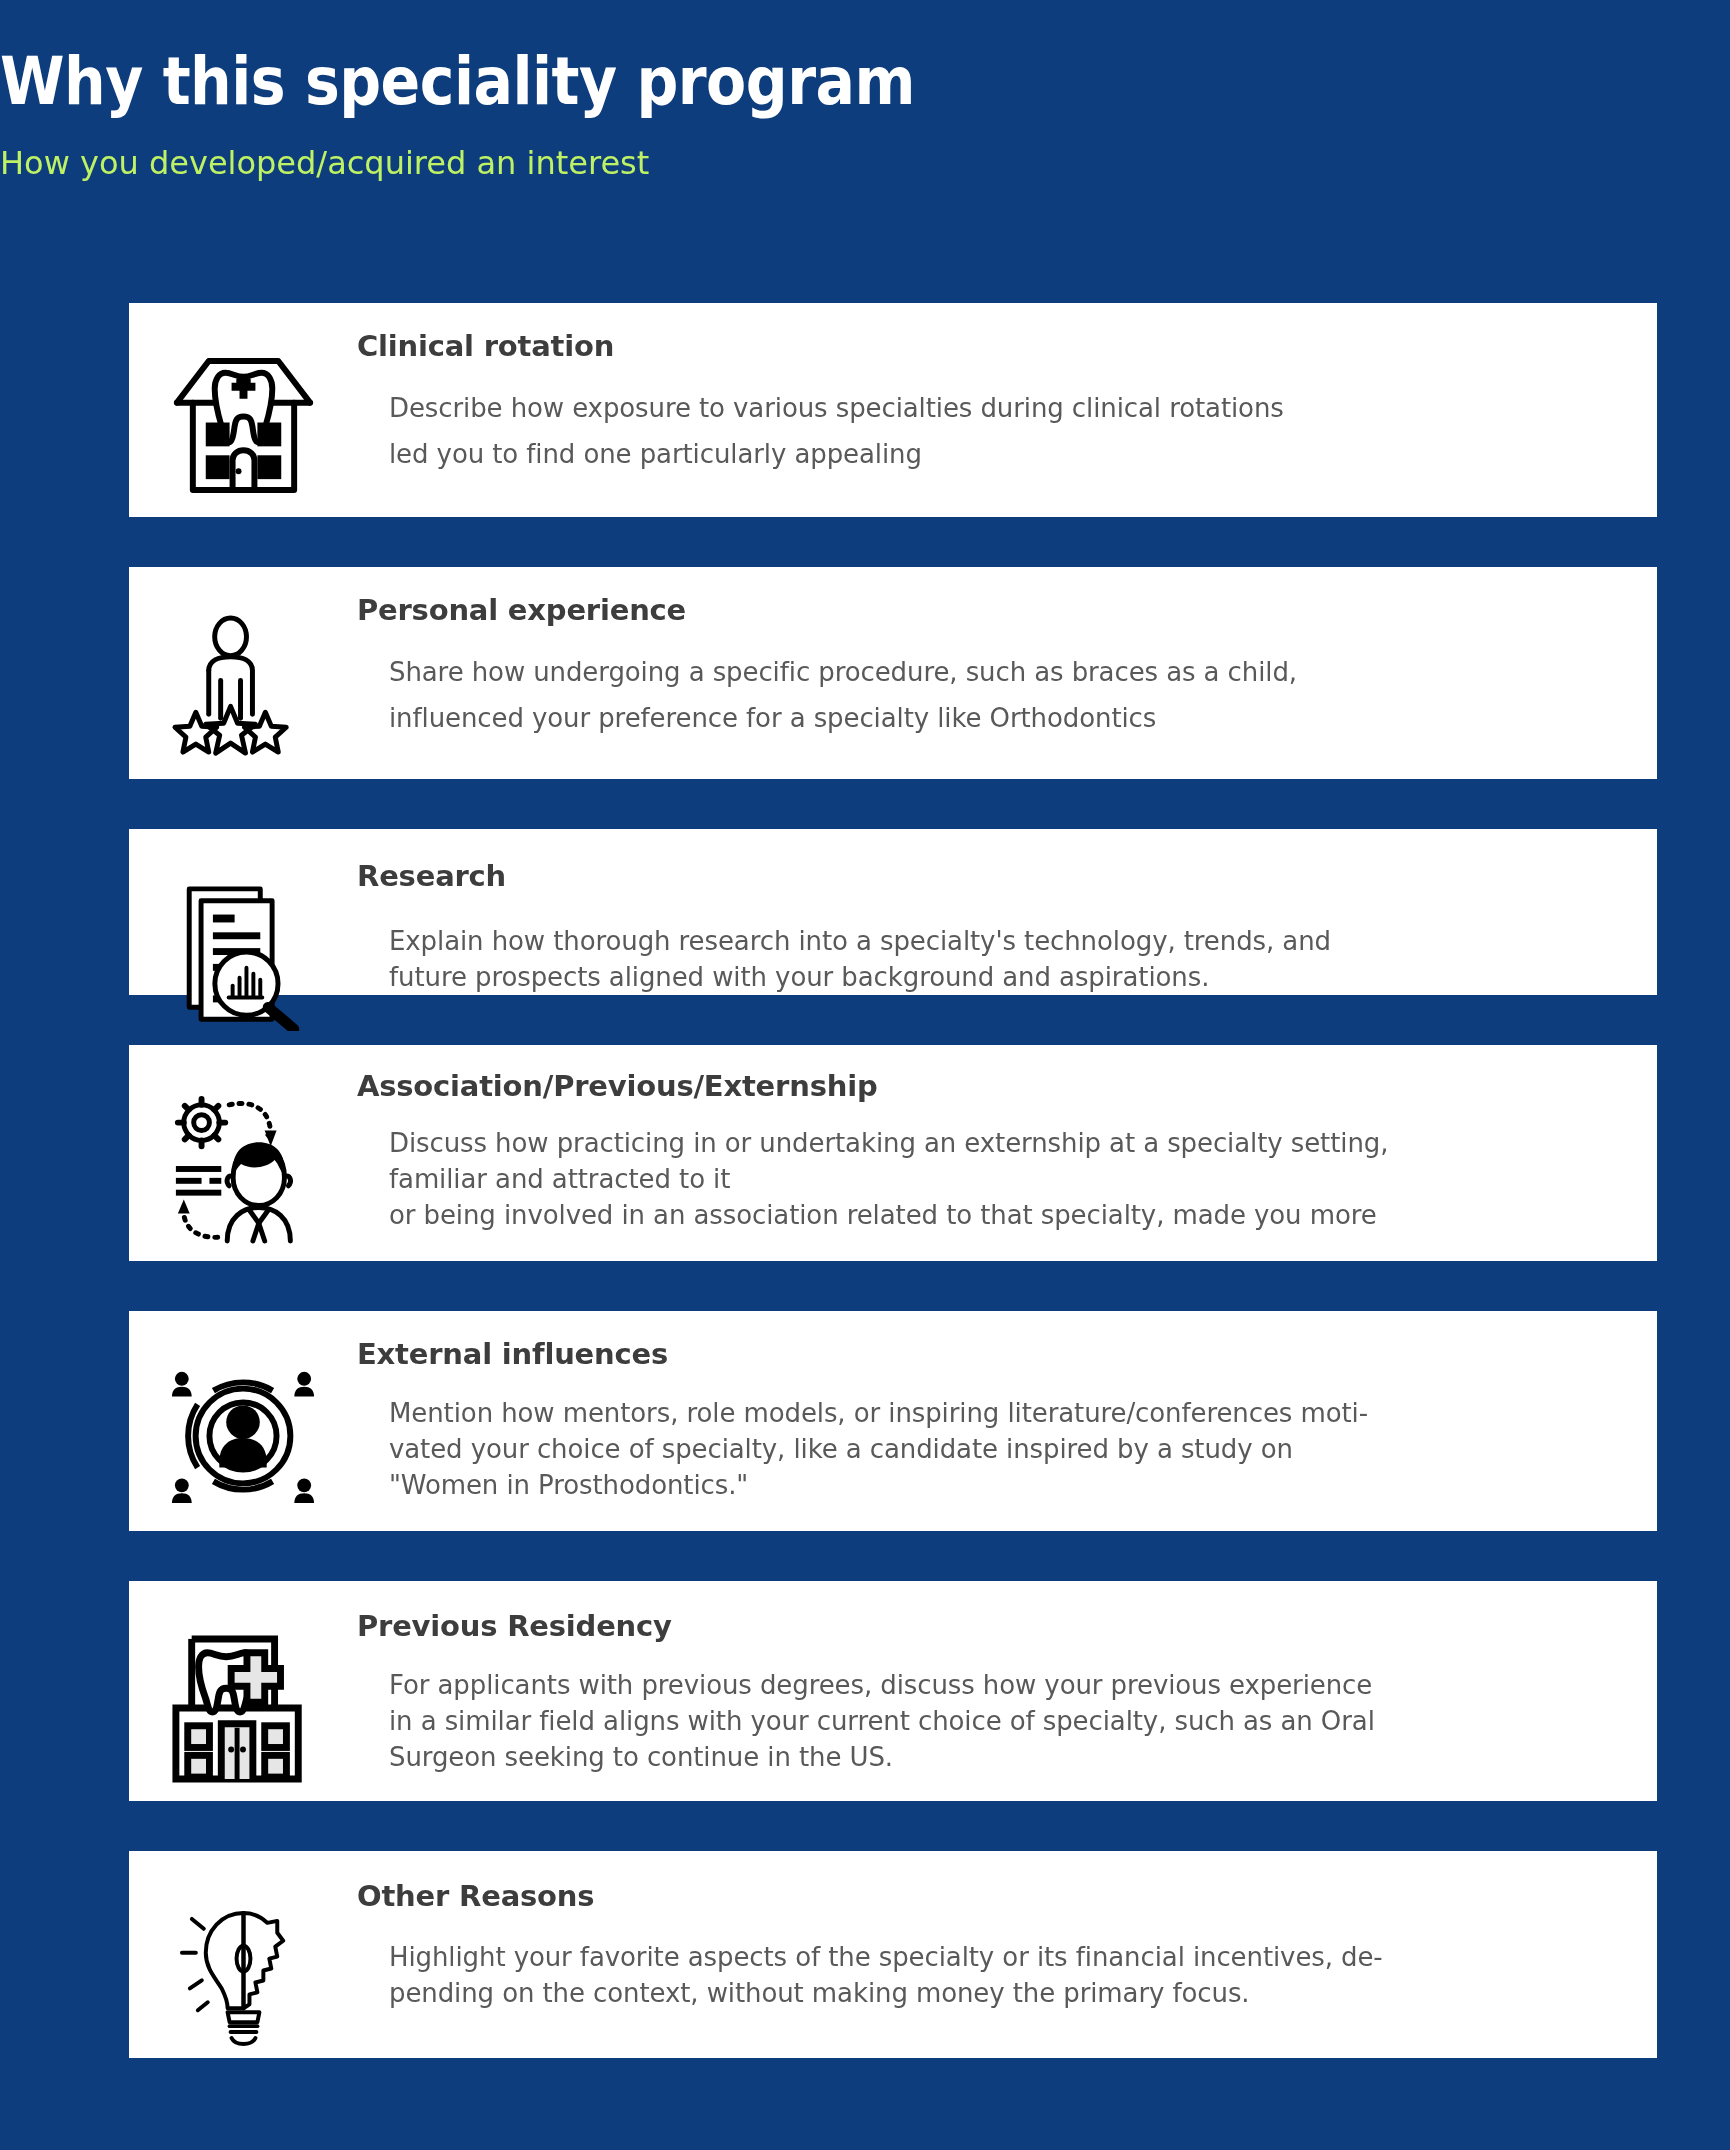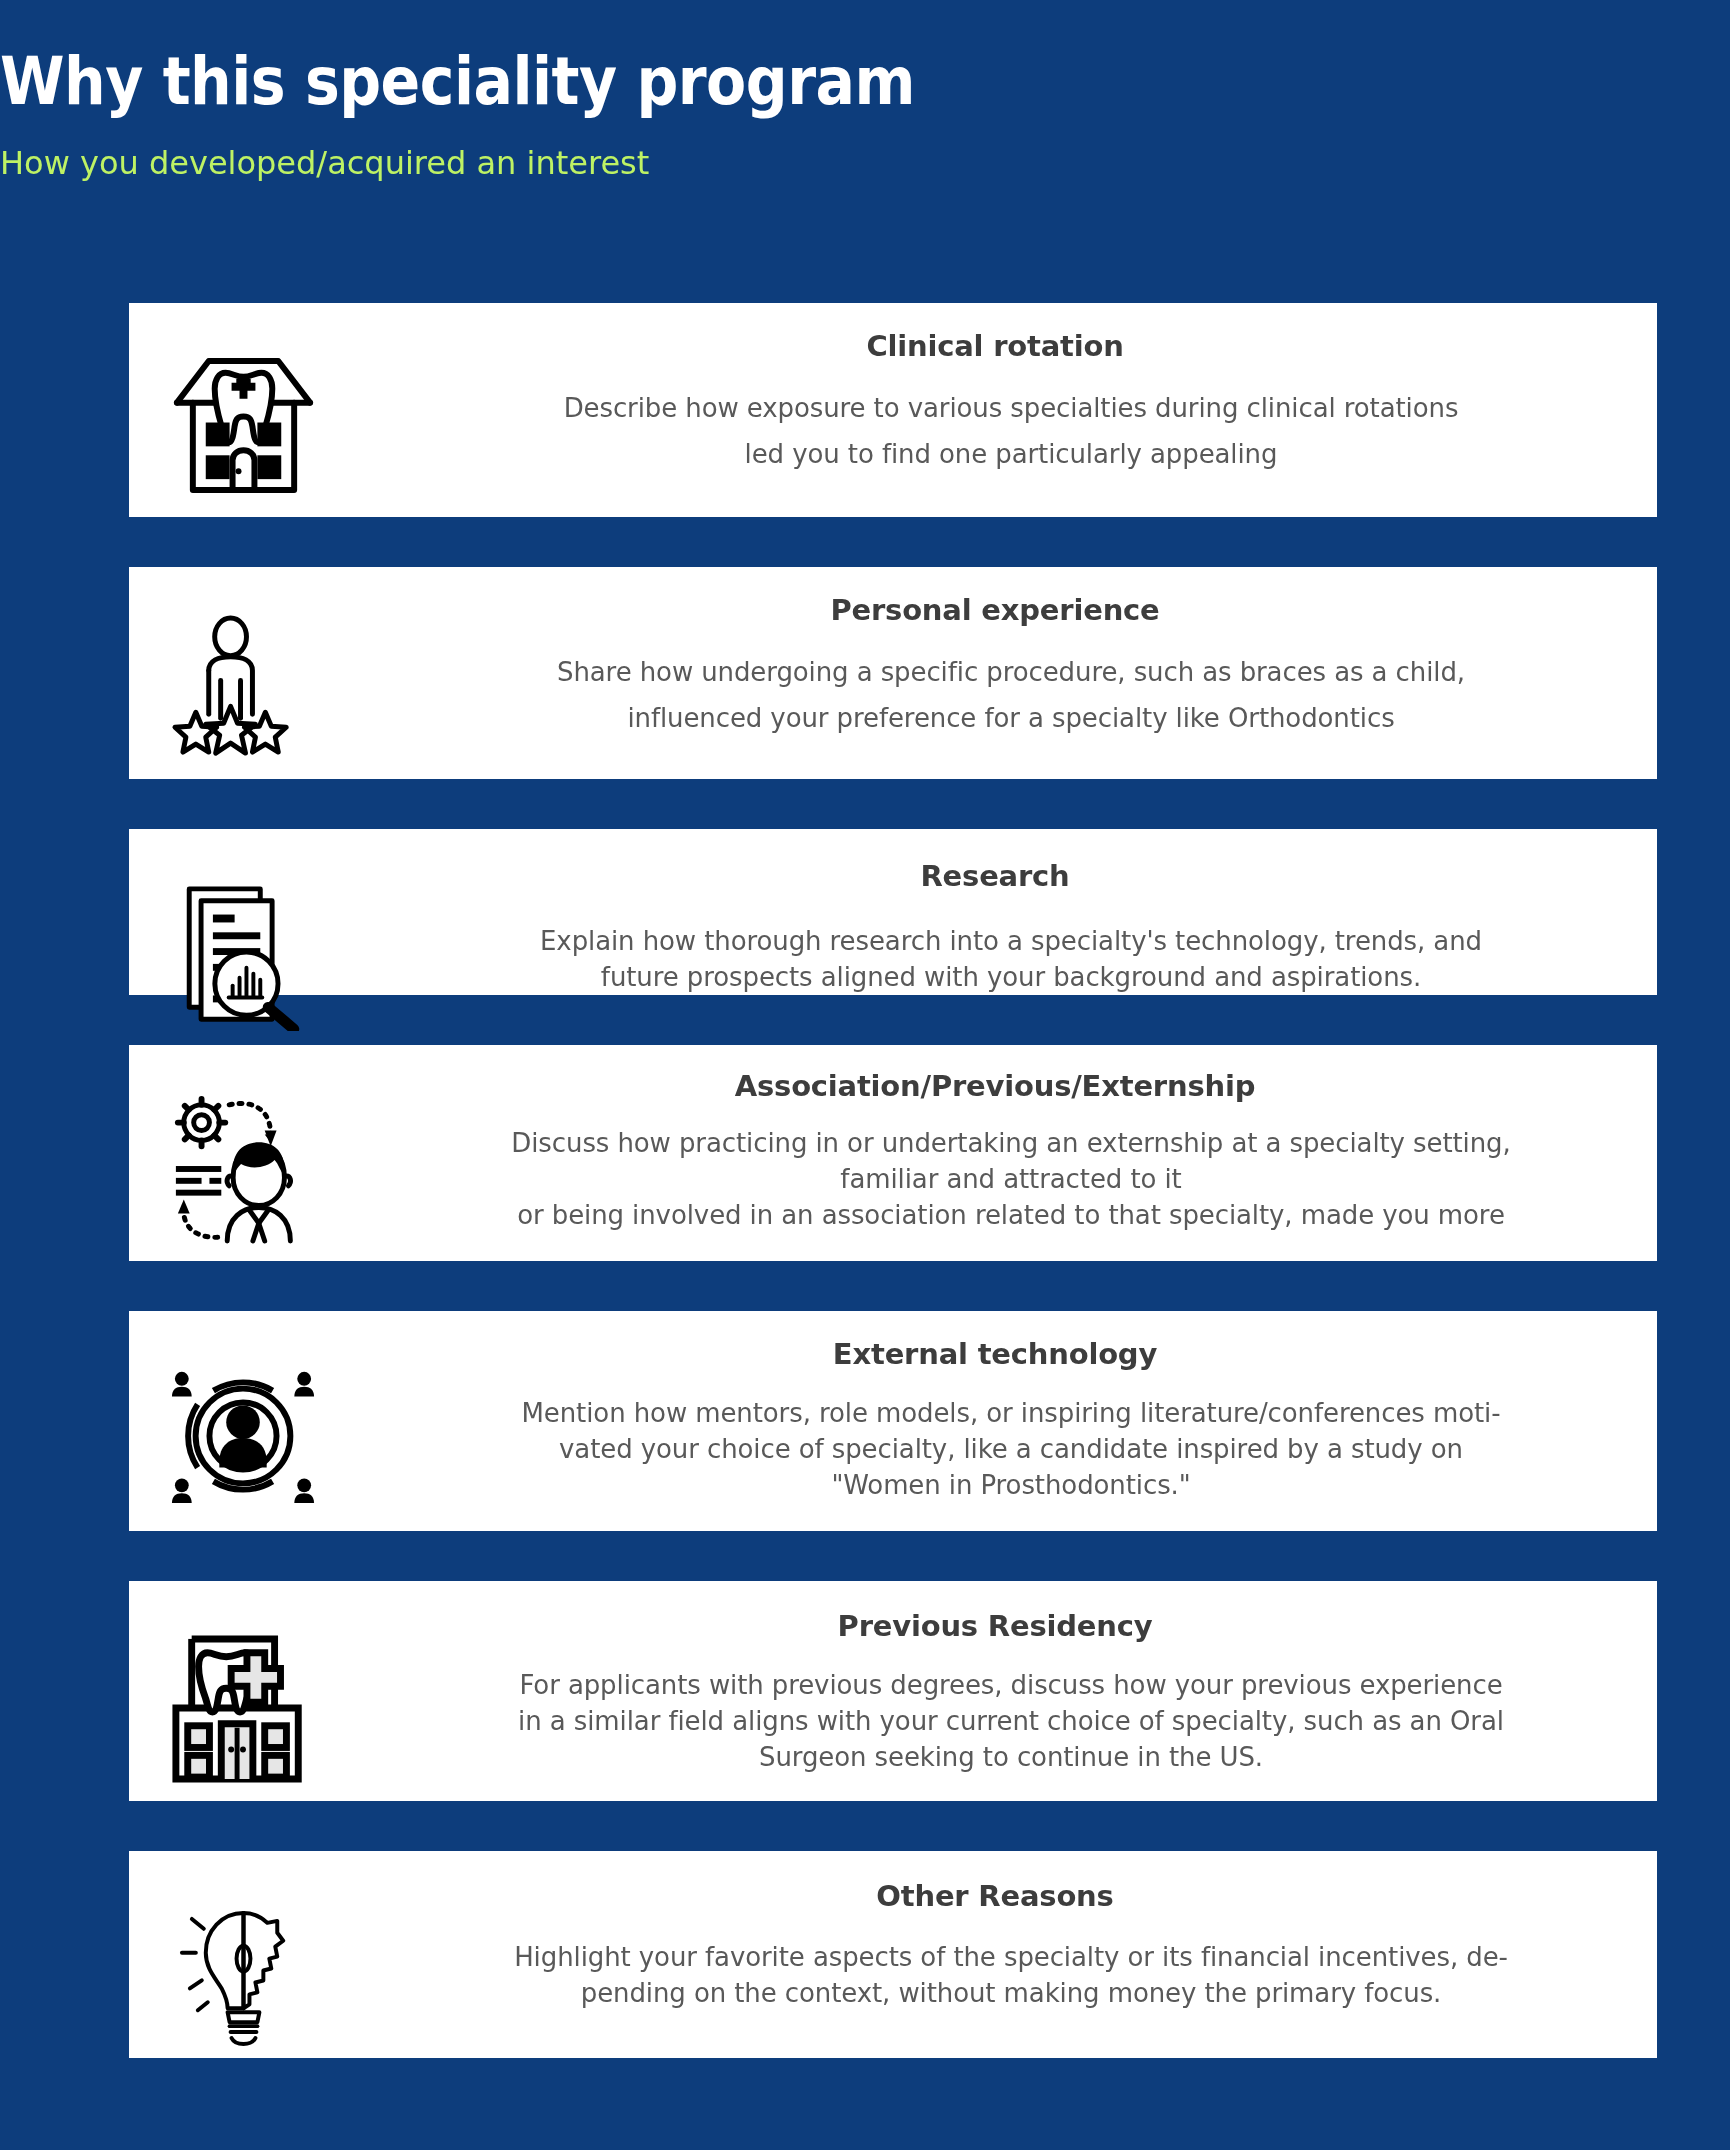--- a/index.html
+++ b/index.html
@@ -68,21 +68,20 @@
     justify-content: center;
     padding-top: 22px;
   }
   .card-icon svg {
     display: block;
   }
 
   .card-body {
     flex: 1 1 auto;
     padding-right: 24px;
-    text-align: center;
   }
 
   .card-heading {
     color: #3d3d3d;
     font-size: 29px;
     font-weight: bold;
     font-family: "DejaVu Sans", sans-serif;
     letter-spacing: -0.2px;
   }
 
@@ -314,21 +313,21 @@
             <circle cx="138" cy="20" r="7"></circle>
             <path d="M128 38 C128 31 132 28 138 28 C144 28 148 31 148 38 Z"></path>
             <circle cx="14" cy="128" r="7"></circle>
             <path d="M4 146 C4 139 8 136 14 136 C20 136 24 139 24 146 Z"></path>
             <circle cx="138" cy="128" r="7"></circle>
             <path d="M128 146 C128 139 132 136 138 136 C144 136 148 139 148 146 Z"></path>
           </g>
         </svg>
       </div>
       <div class="card-body">
-        <div class="card-heading">External technology</div>
+        <div class="card-heading">External influences</div>
         <div class="card-text">
           <span class="ln">Mention how mentors, role models, or inspiring literature/conferences moti-</span>
           <span class="ln">vated your choice of specialty, like a candidate inspired by a study on</span>
           <span class="ln">"Women in Prosthodontics."</span>
         </div>
       </div>
     </div>
 
     <div class="card c6">
       <div class="card-icon">

